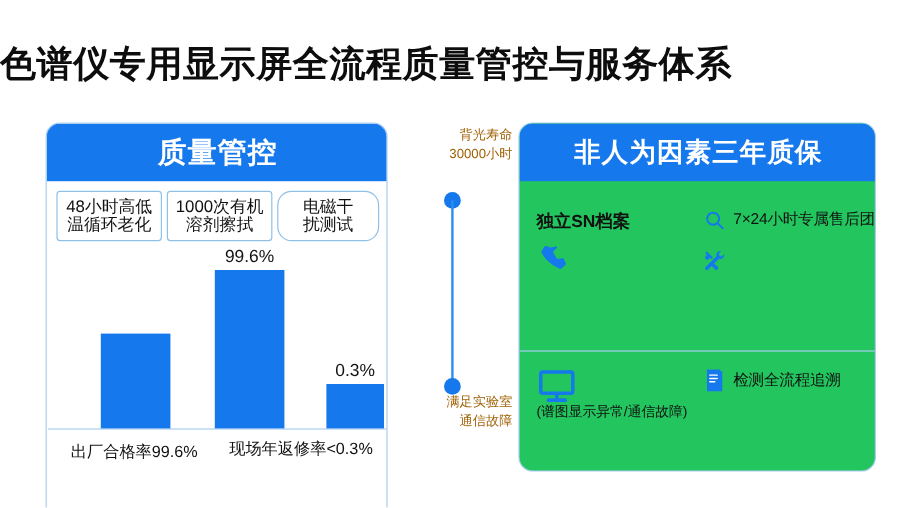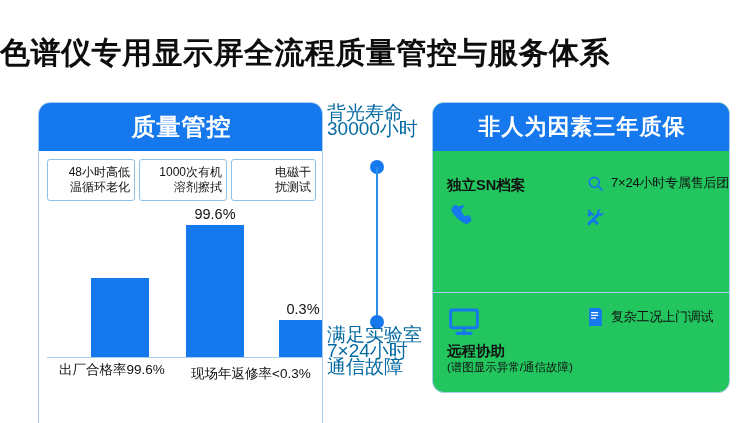--- a/index.html
+++ b/index.html
@@ -64,36 +64,36 @@
     left: 8px;
     top: 56px;
     width: 269px;
     display: flex;
     justify-content: space-between;
   }
   .test-box {
     border: 1px solid #8fc0e8;
     border-radius: 3px;
     background: #fff;
-    font-size: 12px;
+    font-size: 14px;
     line-height: 15px;
-    text-align: right;
+    text-align: center;
     color: #111;
     padding: 5px 4px 5px 4px;
     box-sizing: border-box;
     font-weight: normal;
   }
   .test-box.b1 { width: 88px; }
   .test-box.b2 { width: 88px; }
-  .test-box.b3 { width: 85px; }
+  .test-box.b3 { width: 85px; border-radius: 12px; }
 
   
   .chart {
     position: absolute;
-    left: 8px;
+    left: 1px;
     top: 110px;
     width: 283px;
     height: 145px;
   }
   .chart-baseline {
     position: absolute;
     left: 0;
     bottom: 0;
     width: 283px;
     height: 1px;
@@ -132,24 +132,24 @@
   .connector {
     position: absolute;
     left: 327px;
     top: 105px;
     width: 100px;
     height: 290px;
   }
   .conn-text {
     position: absolute;
     width: 100px;
-    text-align: left;
-    font-size: 19px;
+    text-align: right;
+    font-size: 11px;
     line-height: 16px;
-    color: #0369a1;
+    color: #a16207;
     white-space: nowrap;
   }
   .conn-text.top { top: 0px; }
   .conn-text.bottom { top: 222px; }
   .conn-line {
     position: absolute;
     left: 49px;
     top: 62px;
     width: 2px;
     height: 155px;
@@ -289,36 +289,35 @@
 
     <div class="bar" id="bar0" style="left: 44px; width: 58px; height: 79px; background: rgb(21, 120, 236);"></div>
     <div class="bar" id="bar1" style="left: 139px; width: 58px; height: 132px; background: rgb(21, 120, 236);"></div>
     <div class="bar" id="bar2" style="left: 232px; width: 48px; height: 37px; background: rgb(21, 120, 236);"></div>
 
     <div class="bar-value" id="val1" style="left: 139px; width: 58px; bottom: 136px;">99.6%</div>
     <div class="bar-value" id="val2" style="left: 232px; width: 48px; bottom: 41px;">0.3%</div>
   </div>
 
   <div class="axis-labels">
-    <div class="axis-label" style="left:20px; top:3px;">出厂合格率99.6%</div>
+    <div class="axis-label" style="left:20px; top:10px;">出厂合格率99.6%</div>
     <div class="axis-label" style="left:152px; top:7px;">现场年返修率&lt;0.3%</div>
   </div>
 </div>
 
 <div class="connector">
   <div class="conn-text top">
     <div>背光寿命</div>
     <div>30000小时</div>
   </div>
   <div class="conn-dot d-top"></div>
   <div class="conn-line"></div>
   <div class="conn-dot d-bottom"></div>
   <div class="conn-text bottom">
     <div>满足实验室</div>
-    <div>7×24小时</div>
     <div>通信故障</div>
   </div>
 </div>
 
 <div class="panel-right">
 
   <div class="panel-right-header">非人为因素三年质保</div>
 
   <div class="rp-divider"></div>
 
@@ -357,33 +356,32 @@
 
   <div class="rp-section s2">
     <div class="rp-leftcol" style="top:14px;">
       <div class="rp-bigicon">
         <svg width="34" height="30" viewBox="0 0 24 22" fill="none" stroke="currentColor" stroke-width="2.1" stroke-linejoin="round">
           <rect x="2.2" y="2.2" width="19.6" height="13" rx="1.2"></rect>
           <line x1="12" y1="15.2" x2="12" y2="18.5" stroke-width="2.1"></line>
           <line x1="7" y1="19.4" x2="17" y2="19.4" stroke-width="2.4" stroke-linecap="round"></line>
         </svg>
       </div>
-      <div class="rp-title" style="margin-top:6px;">远程协助</div>
       <div class="rp-sub">(谱图显示异常/通信故障)</div>
     </div>
 
     <div class="rp-rightcol" style="top:14px; position:absolute;">
       <div class="rp-item">
         <span class="icon-sm">
           <svg width="17" height="20" viewBox="0 0 18 22" fill="currentColor">
             <path d="M2 1h11.5l2.5 2.6V21H2z"></path>
             <g stroke="#ffffff" stroke-width="1.3" stroke-linecap="round">
               <line x1="4.6" y1="6.2" x2="11.4" y2="6.2"></line>
               <line x1="4.6" y1="9.2" x2="11.4" y2="9.2"></line>
               <line x1="4.6" y1="12.2" x2="9.2" y2="12.2"></line>
             </g>
           </svg>
         </span>
-        <span class="rp-item-text">复杂工况上门调试</span>
+        <span class="rp-item-text">检测全流程追溯</span>
       </div>
     </div>
   </div>
 </div>
 
 </body></html>

